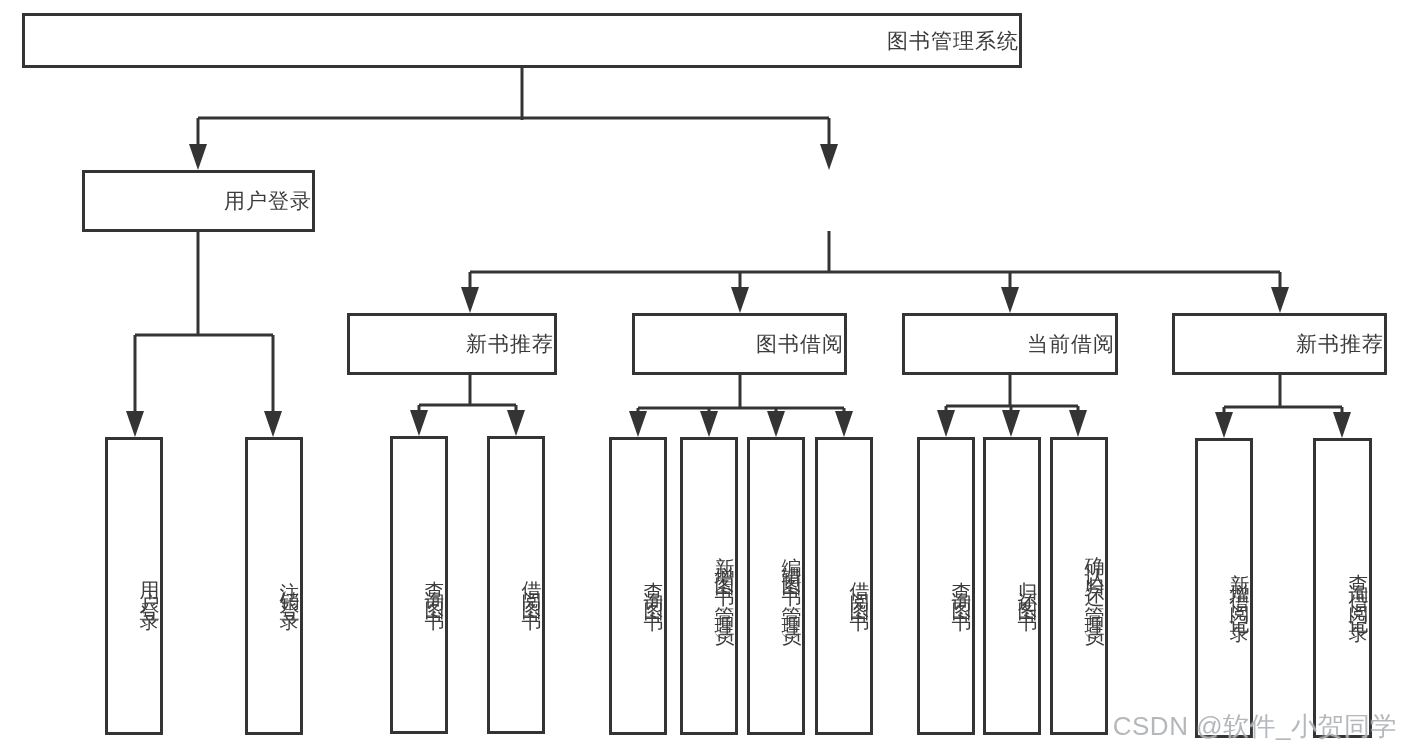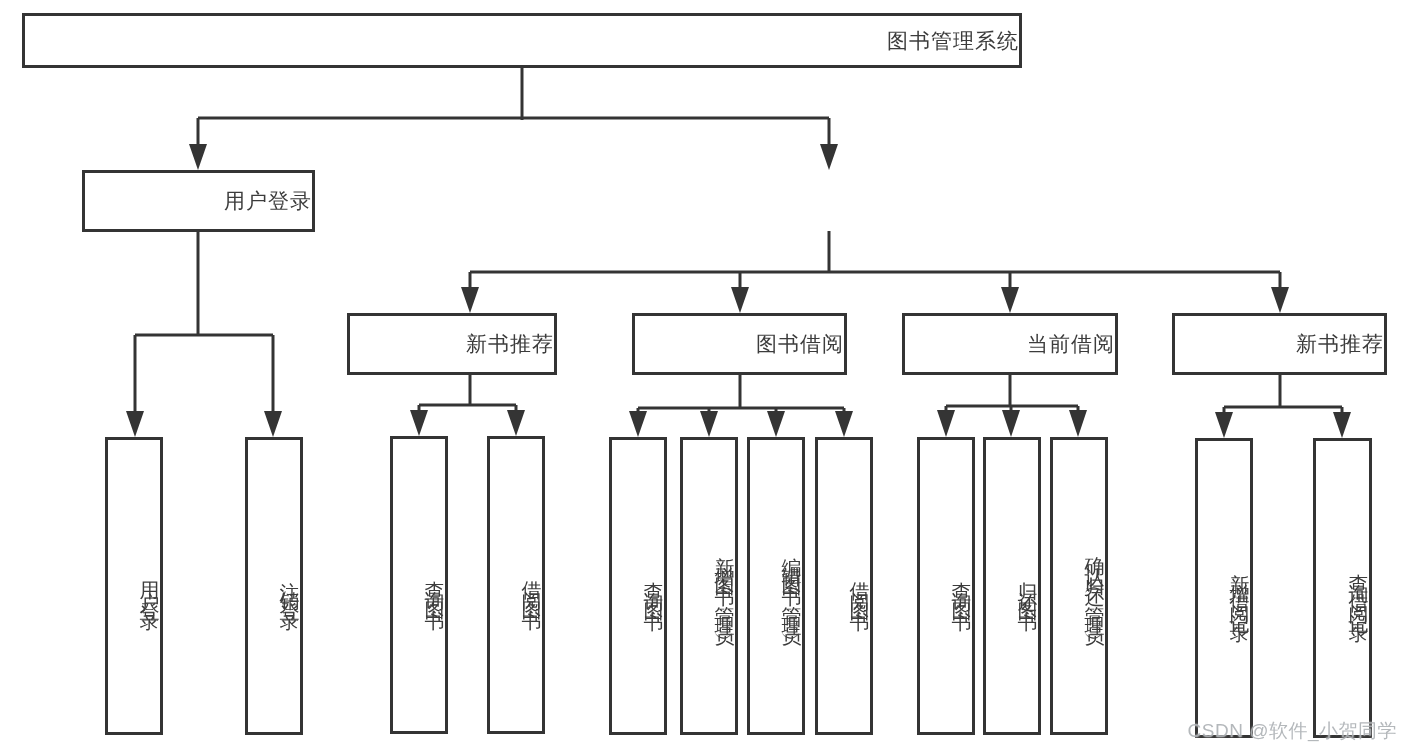--- a/index.html
+++ b/index.html
@@ -15,21 +15,21 @@
     display:flex;align-items:center;justify-content:flex-end;
   }
   .node.h{font-size:21px;letter-spacing:1px;}
   .node.v{font-size:20px;}
   .node.v .vtext{
     writing-mode:vertical-rl;text-orientation:mixed;
     letter-spacing:10px;line-height:1;white-space:nowrap;
   }
   .watermark{
     position:absolute;right:8px;bottom:3px;z-index:5;
-    font-size:19px;color:#aeb2b6;opacity:0.92;letter-spacing:0.5px;
+    font-size:26px;color:#aeb2b6;opacity:0.92;letter-spacing:0.5px;
     text-shadow:0 0 2px #ffffff;
   }
 </style>
 </head>
 <body>
 
 <div class="canvas">
 
   <svg class="connectors" width="1405" height="747" viewBox="0 0 1405 747" stroke="#343434" stroke-width="3" fill="none">
 

